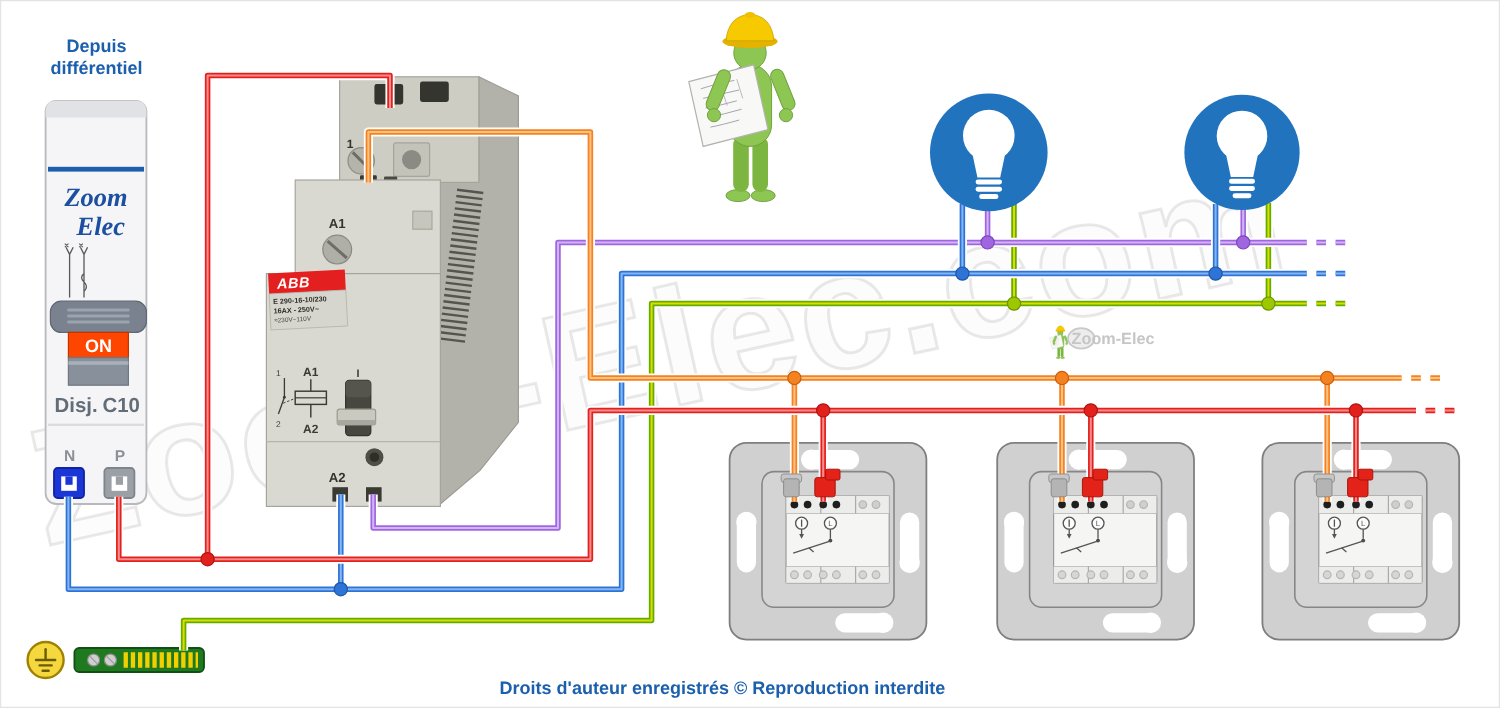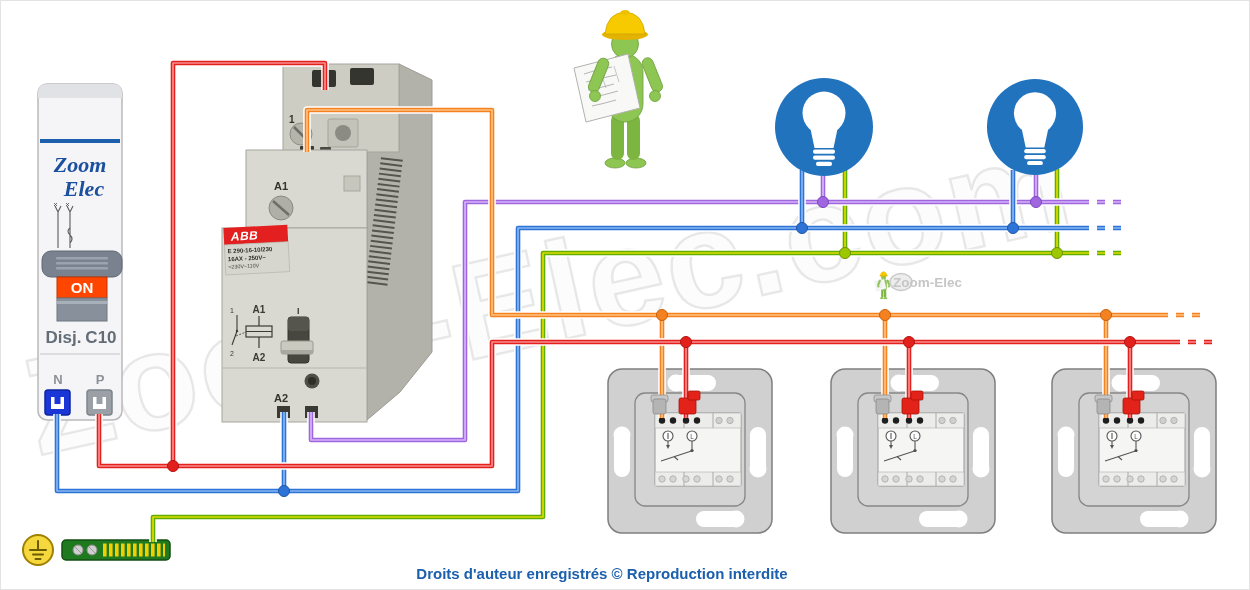--- a/index.html
+++ b/index.html
@@ -311,14 +311,18 @@
     <use href="#lamp" transform="translate(1035,127) scale(0.98)"></use>
 
     <use href="#mascot" transform="translate(570,8)"></use>
     <g>
       <use href="#mascot" transform="translate(874,271) scale(0.175)"></use>
       <ellipse cx="901" cy="282" rx="11" ry="8.5" fill="#ededed" stroke="#c9c9c9" stroke-width="1.5"></ellipse>
       <text x="893" y="287" font-size="13.5" font-weight="bold" fill="#c6c6c6">Zoom-Elec</text>
     </g>
   </svg>
 
+  <div class="ovl" id="src-label">
+    <div>Depuis</div>
+    <div>différentiel</div>
+  </div>
   <div class="ovl" id="copyright">Droits d'auteur enregistrés © Reproduction interdite</div>
 </div>
 
 </body></html>

